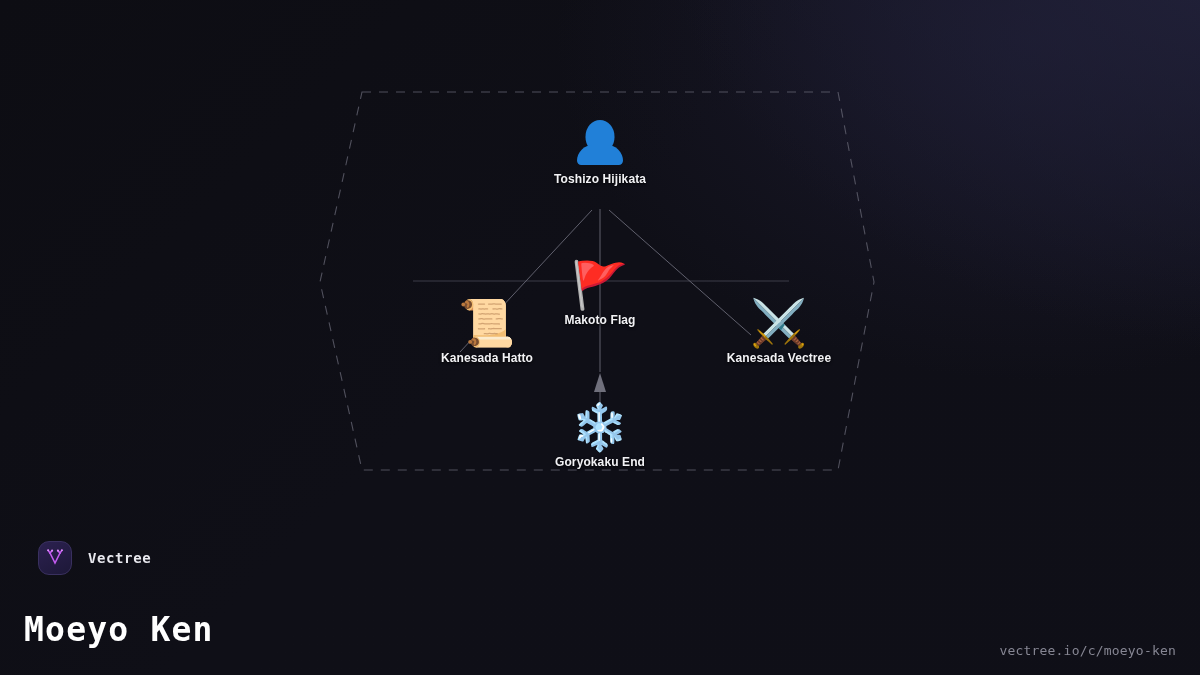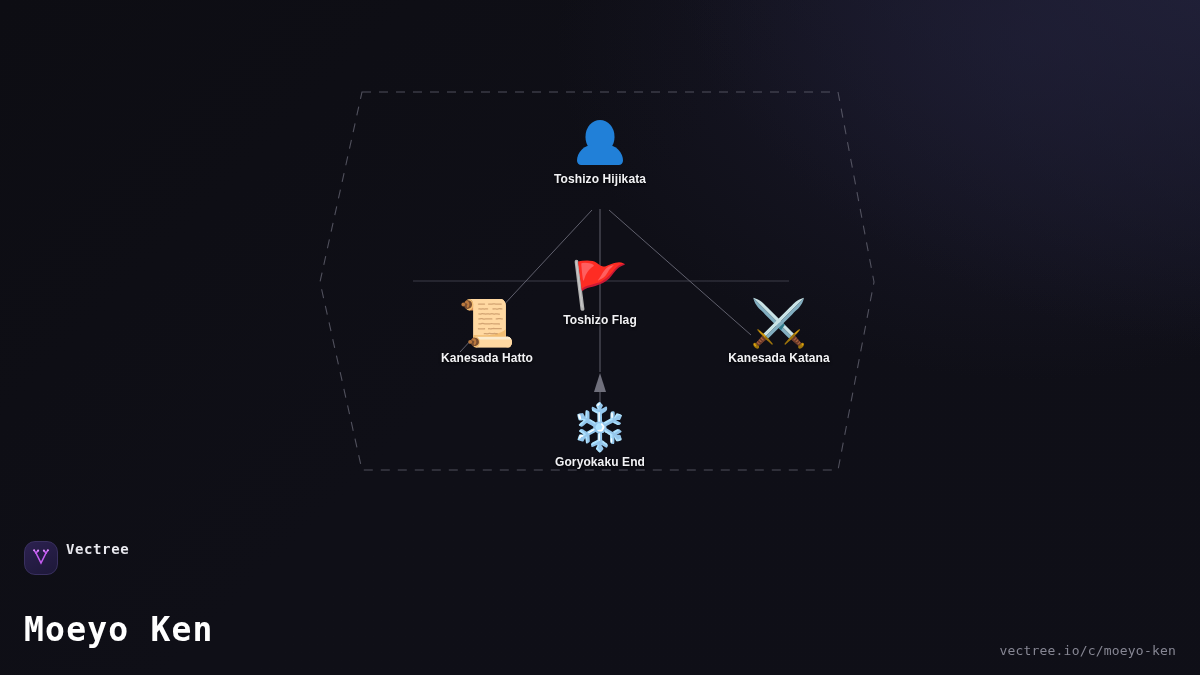--- a/index.html
+++ b/index.html
@@ -82,22 +82,24 @@
 
   
   #footer {
     position:absolute;
     left:0; bottom:0;
     width:1200px;
     padding:0 24px 26px 24px;
   }
   #brand-row {
     display:flex;
-    gap:8px;
+    align-items:center;
+    gap:16px;
     margin-bottom:10px;
+    margin-left:14px;
   }
   #brand-mark {
     width:34px; height:34px;
     border-radius:11px;
     background:linear-gradient(150deg,#2c2150 0%,#1d1838 100%);
     border:1px solid #39305f;
     display:flex;
     align-items:center;
     justify-content:center;
     flex:0 0 auto;
@@ -156,31 +158,31 @@
       <div class="person-icon">
         <div class="head"></div>
         <div class="body"></div>
       </div>
     </div>
     <div class="node-label">Toshizo Hijikata</div>
   </div>
 
   <div class="node" style="left:600px; top:293px;">
     <div class="node-glyph">🚩</div>
-    <div class="node-label">Toshizo Flag</div>
+    <div class="node-label">Makoto Flag</div>
   </div>
 
   <div class="node" style="left:487px; top:331px;">
     <div class="node-glyph">📜</div>
     <div class="node-label">Kanesada Hatto</div>
   </div>
 
   <div class="node" style="left:779px; top:331px;">
     <div class="node-glyph">⚔️</div>
-    <div class="node-label">Kanesada Katana</div>
+    <div class="node-label">Kanesada Vectree</div>
   </div>
 
   <div class="node" style="left:600px; top:435px;">
     <div class="node-glyph">❄️</div>
     <div class="node-label">Goryokaku End</div>
   </div>
 
   <div id="footer">
     <div id="brand-row">
       <div id="brand-mark">

